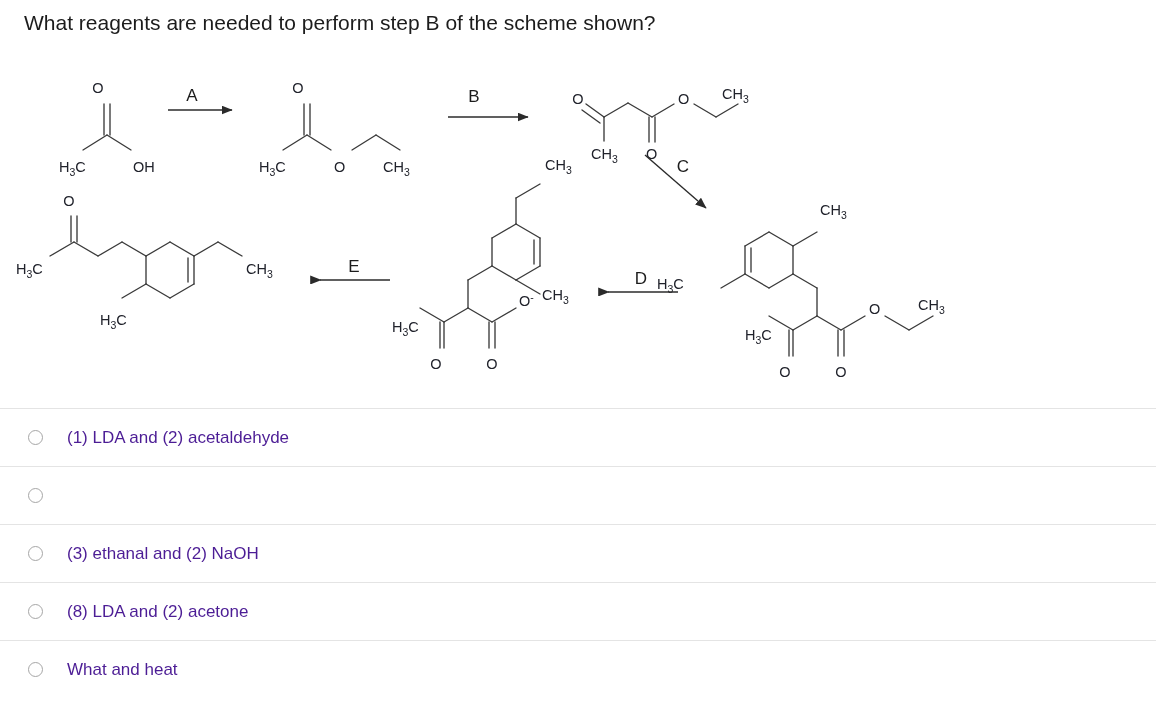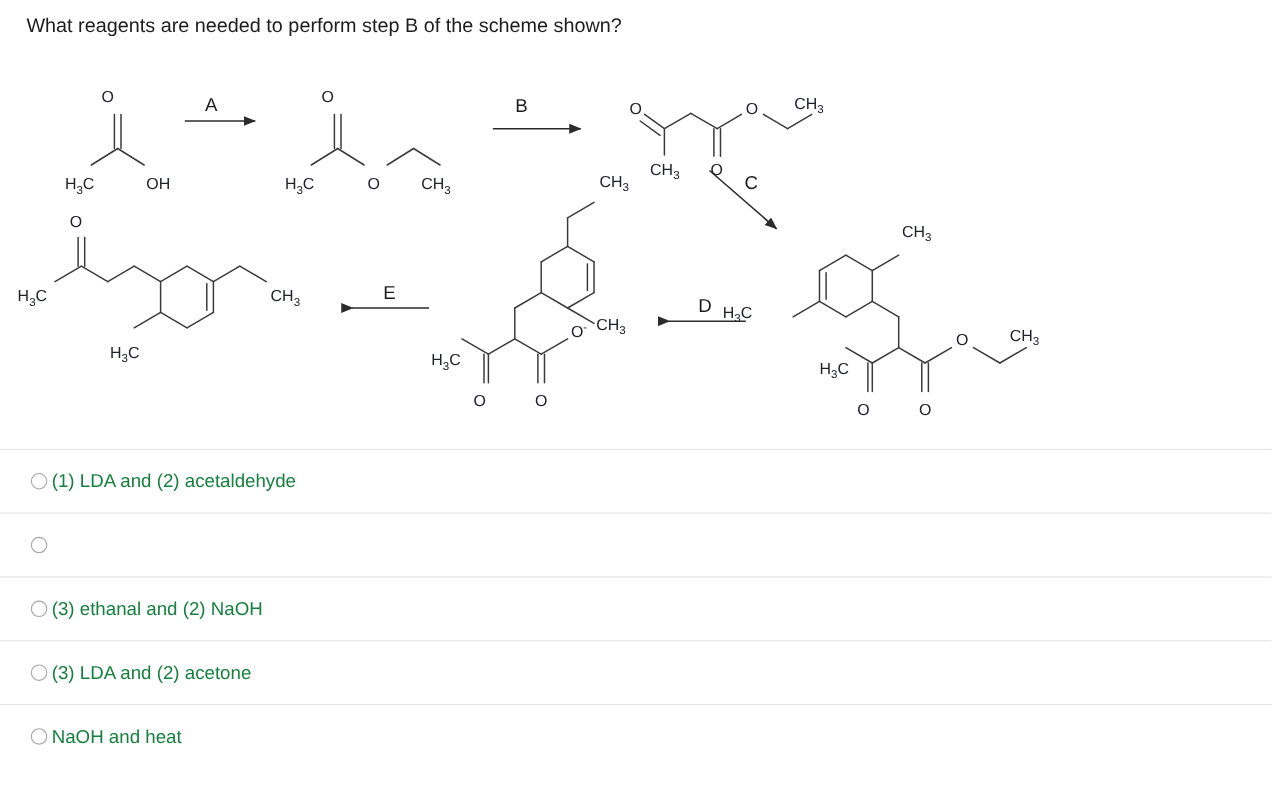--- a/index.html
+++ b/index.html
@@ -12,21 +12,21 @@
     height: 722px;
     position: relative;
     font-family: "Liberation Sans", sans-serif;
     color: #1a1a1a;
     overflow: hidden;
   }
   #question-title {
     position: absolute;
     left: 24px;
     top: 10px;
-    font-size: 18px;
+    font-size: 21px;
     line-height: 26px;
     color: #1c1c1c;
     white-space: nowrap;
   }
   #scheme-area {
     position: absolute;
     left: 0;
     top: 42px;
     width: 1156px;
     height: 360px;
@@ -85,23 +85,23 @@
   .radio-outer {
     width: 15px;
     height: 15px;
     border: 1.4px solid #a6a6a6;
     border-radius: 50%;
     background: #ffffff;
     flex: 0 0 auto;
     box-sizing: border-box;
   }
   .option-label {
-    margin-left: 4px;
+    margin-left: 24px;
     font-size: 17px;
-    color: #15803d;
+    color: #4c1d95;
     white-space: nowrap;
   }
 </style>
 </head>
 <body>
 
 <div id="question-title">What reagents are needed to perform step B of the scheme shown?</div>
 
 <div id="scheme-area">
 <svg id="scheme-svg" width="1156" height="360" viewBox="0 0 1156 360" xmlns="http://www.w3.org/2000/svg">
@@ -308,21 +308,21 @@
     <div class="radio-outer"></div>
   </div>
 
   <div class="option-row">
     <div class="radio-outer"></div>
     <div class="option-label">(3) ethanal and (2) NaOH</div>
   </div>
 
   <div class="option-row">
     <div class="radio-outer"></div>
-    <div class="option-label">(3) LDA and (2) acetone</div>
-  </div>
-
-  <div class="option-row">
-    <div class="radio-outer"></div>
-    <div class="option-label">NaOH and heat</div>
+    <div class="option-label">(8) LDA and (2) acetone</div>
+  </div>
+
+  <div class="option-row">
+    <div class="radio-outer"></div>
+    <div class="option-label">What and heat</div>
   </div>
 
 </div>
 
 </body></html>

